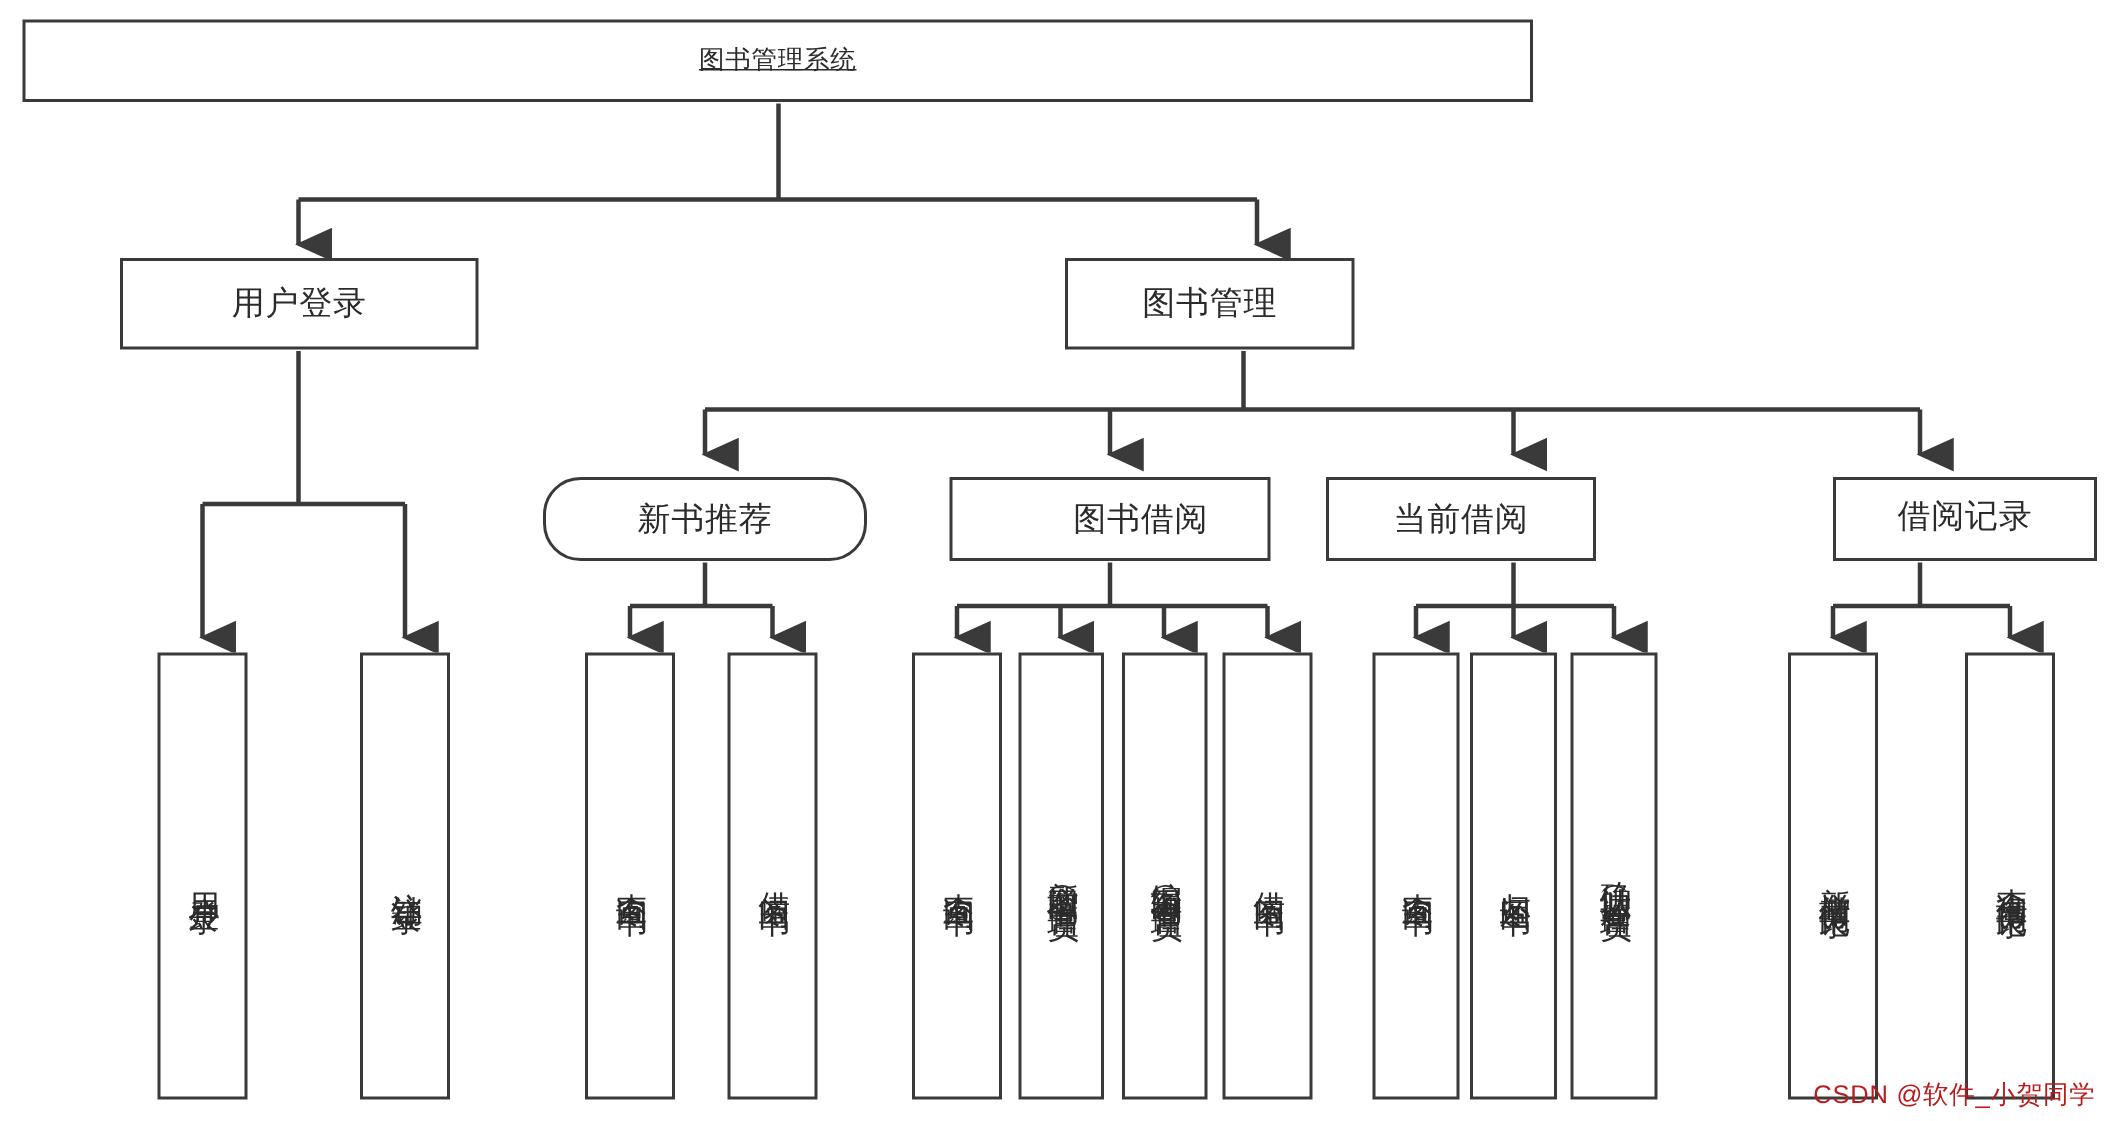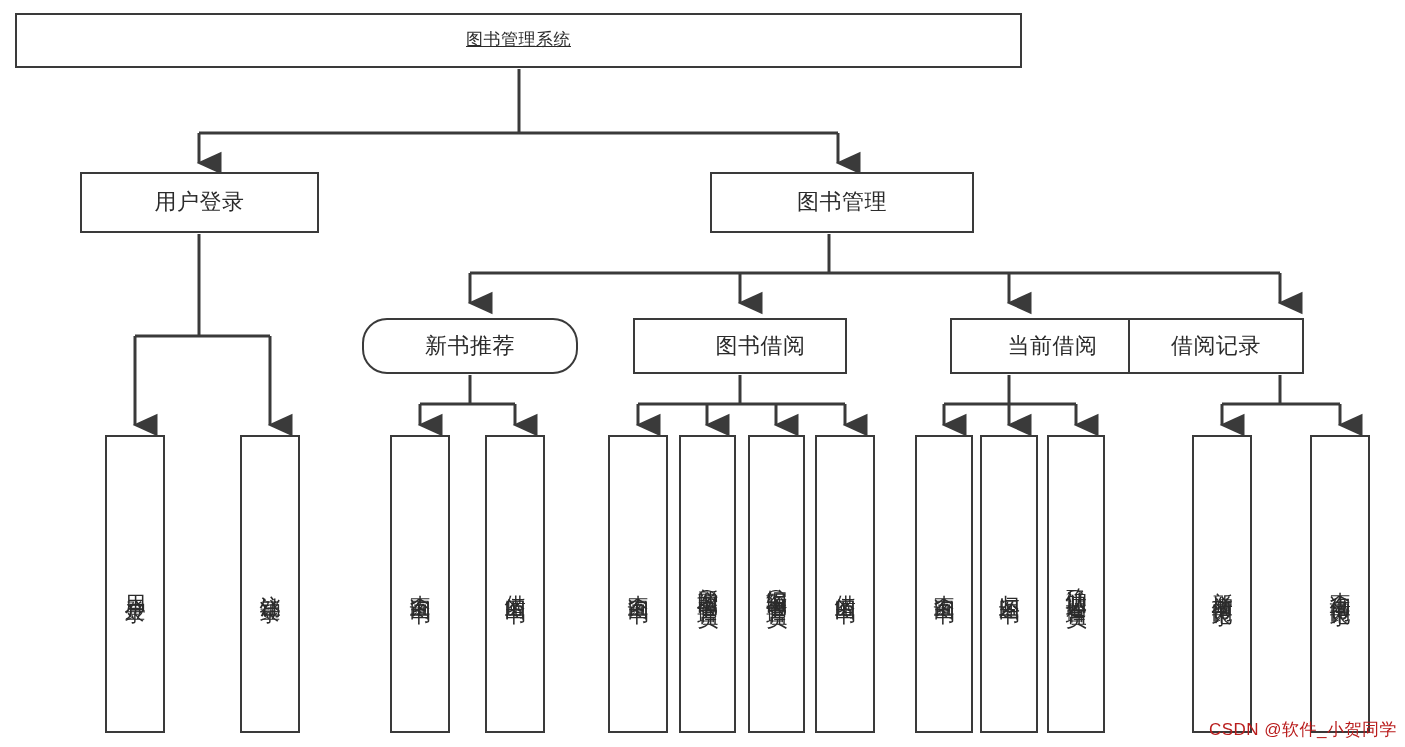--- a/index.html
+++ b/index.html
@@ -123,26 +123,26 @@
       <path d="M 1280 375 L 1280 404"></path>
       <path d="M 1222 404 L 1340 404"></path>
       <path d="M 1222 404 L 1222 425" marker-end="url(#arrow)"></path>
       <path d="M 1340 404 L 1340 425" marker-end="url(#arrow)"></path>
     </g>
   </svg>
 
   <div class="node horiz root" style="left:15px; top:13px; width:1007px; height:55px;">图书管理系统</div>
 
   <div class="node horiz" style="left:80px; top:172px; width:239px; height:61px;">用户登录</div>
-  <div class="node horiz" style="left:710px; top:172px; width:264px; height:61px;">图书管理</div>
+  <div class="node horiz" style="left:710px; top:172px; width:193px; height:61px;">图书管理</div>
 
   <div class="node horiz" style="left:362px; top:318px; width:216px; height:56px;border-radius:25px;">新书推荐</div>
   <div class="node horiz" style="left:633px; top:318px; width:214px; height:56px;padding-left:41px;">图书借阅</div>
-  <div class="node horiz" style="left:950px; top:318px; width:205px; height:56px;">当前借阅</div>
-  <div class="node horiz" style="left:1128px; top:318px; width:176px; height:56px;">借阅记录</div>
+  <div class="node horiz" style="left:884px; top:318px; width:180px; height:56px;">当前借阅</div>
+  <div class="node horiz" style="left:1222px; top:318px; width:176px; height:56px;font-family:Liberation Mono, monospace;">借阅记录</div>
 
   <div class="node vert" style="left:105px; top:435px; width:60px; height:298px;">
     <span class="vtext">用户登录</span>
   </div>
   <div class="node vert" style="left:240px; top:435px; width:60px; height:298px;">
     <span class="vtext">注销登录</span>
   </div>
 
   <div class="node vert" style="left:390px; top:435px; width:60px; height:298px;">
     <span class="vtext">查询图书</span>

